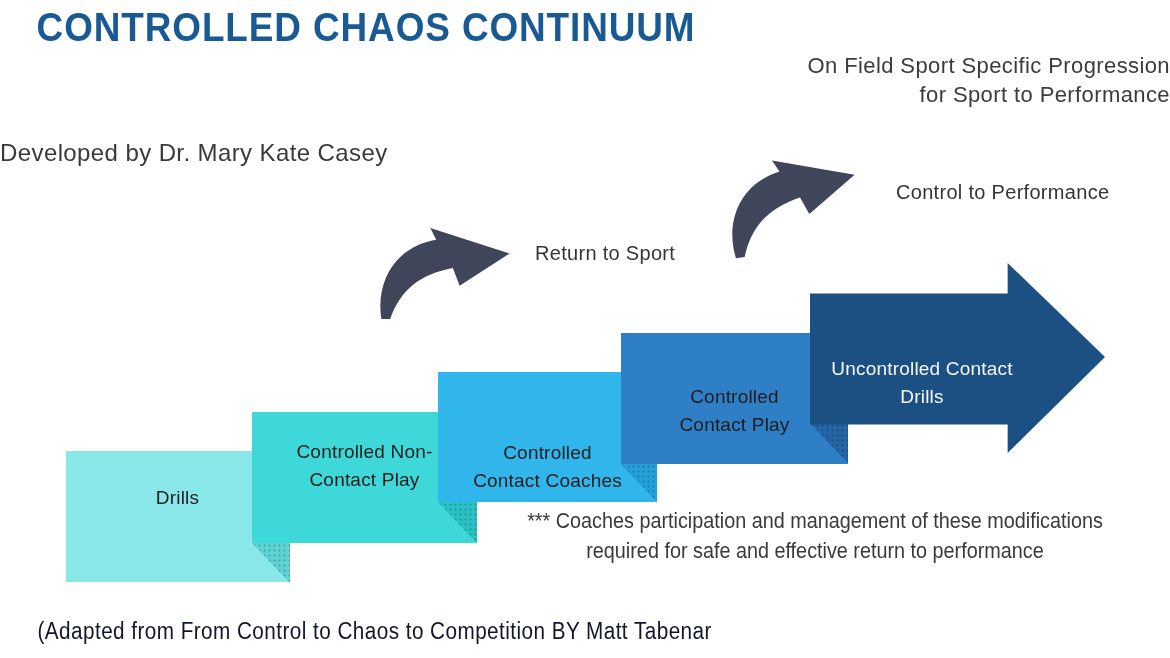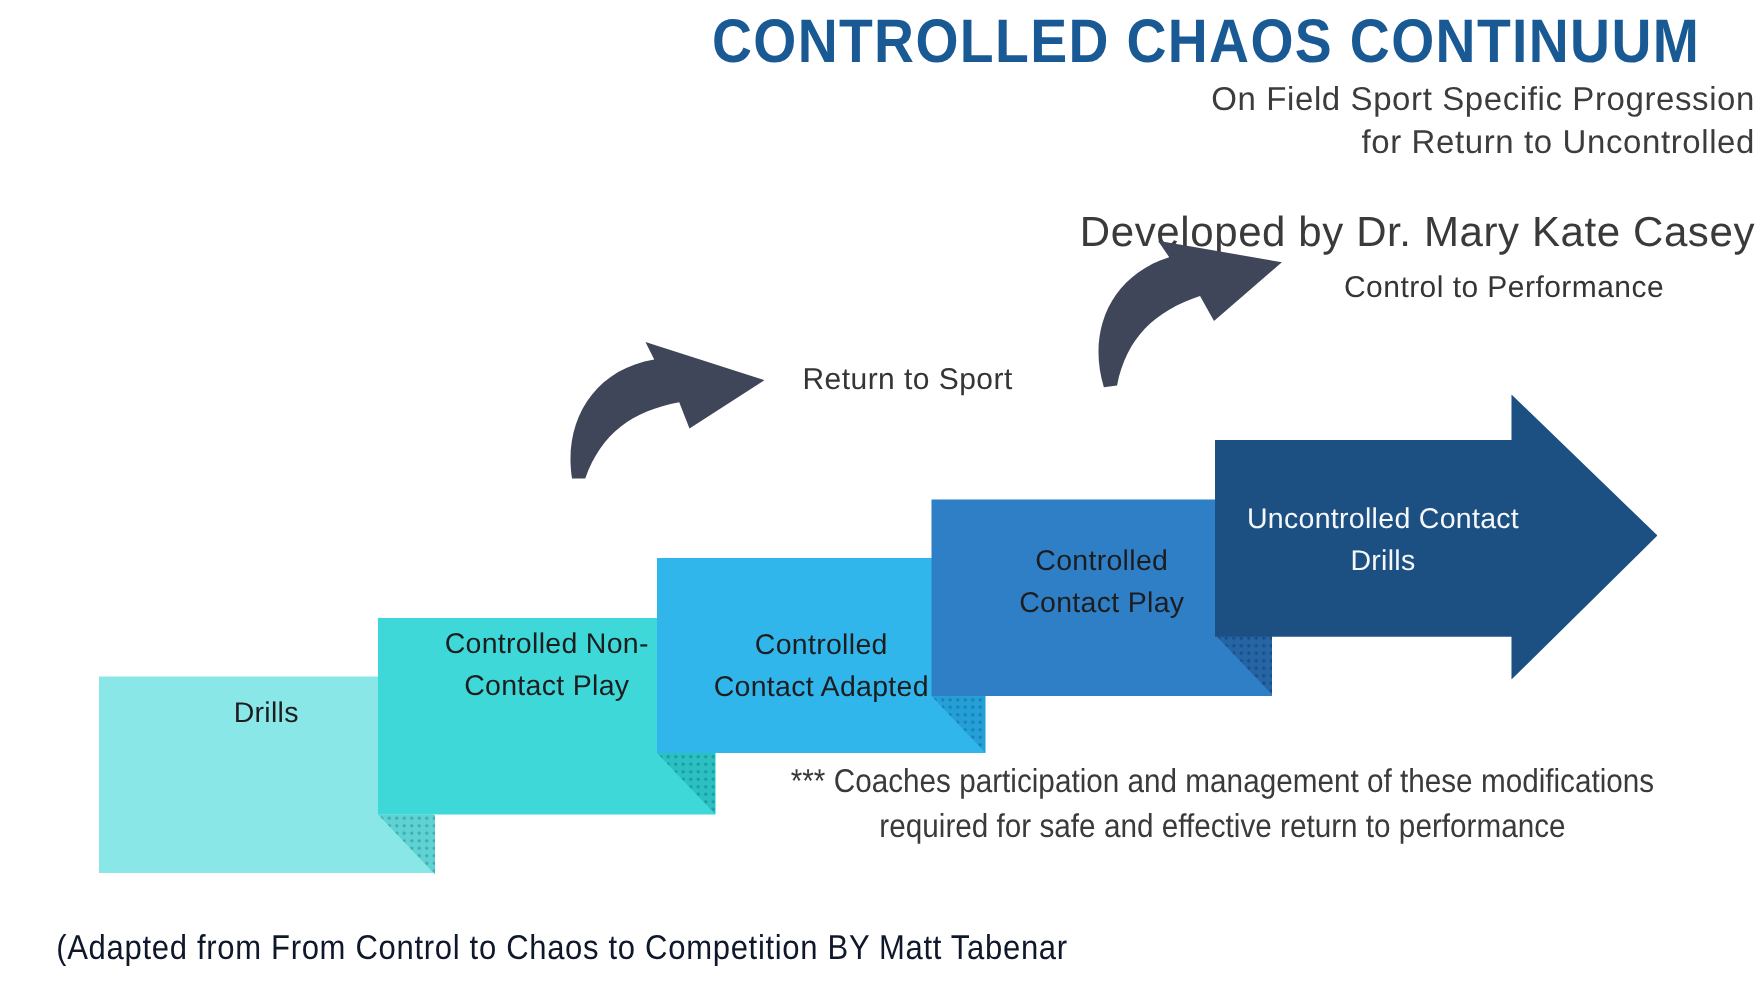--- a/index.html
+++ b/index.html
@@ -8,21 +8,21 @@
     width: 1170px;
     height: 658px;
     background: #ffffff;
     overflow: hidden;
     font-family: "Liberation Sans", sans-serif;
     color: #3c3c3c;
   }
   
   .title-wrap {
     position: absolute; left: 0; right: 0; top: 4px;
-    text-align: right;
+    text-align: left;
   }
   .title {
     display: inline-block;
     transform: scaleX(0.90);
     transform-origin: 50% 50%;
     font-size: 41px;
     font-weight: bold;
     letter-spacing: 1px;
     color: #1a5a94;
     white-space: nowrap;
@@ -30,22 +30,22 @@
   .subtitle {
     position: absolute; left: 0; right: 0; top: 51px;
     text-align: right;
     font-size: 22px;
     line-height: 29px;
     letter-spacing: 0.4px;
     color: #3c3c3c;
   }
   .developed {
     position: absolute; left: 0; right: 0; top: 139px;
-    text-align: right;
-    font-size: 28px;
+    text-align: left;
+    font-size: 24px;
     letter-spacing: 0.4px;
     color: #3a3a3a;
   }
   
   .curved-arrow { position: absolute; }
   .curved-arrow path { fill: #404659; }
   .arrow1 { left: 375px; top: 227px; width: 138px; height: 93px; }
   .arrow2 { left: 723px; top: 156px; width: 138px; height: 96px; transform: rotate(-8deg); }
   
   .milestone {
@@ -89,20 +89,21 @@
            background-image: radial-gradient(rgba(8,40,90,0.40) 0.8px, transparent 1.3px); }
   
   .step-label {
     position: absolute;
     z-index: 12;
     text-align: center;
     font-size: 19px;
     line-height: 28px;
     letter-spacing: 0.2px;
     color: #1d1d1f;
+    margin-top: 22px;
   }
   .sl1 { left: 66px;  top: 462px; width: 223px; }
   .sl2 { left: 252px; top: 416px; width: 225px; }
   .sl3 { left: 438px; top: 417px; width: 219px; }
   .sl4 { left: 621px; top: 361px; width: 227px; }
   .sl5 { left: 812px; top: 333px; width: 220px; color: #f5f7f9; }
   
   .footnote {
     position: absolute; left: 448px; top: 506px; width: 734px;
     z-index: 11;
@@ -130,21 +131,21 @@
 </head>
 <body>
 
 <div id="canvas">
 
   <div class="title-wrap">
     <span class="title">CONTROLLED CHAOS CONTINUUM</span>
   </div>
   <div class="subtitle">
     <div>On Field Sport Specific Progression</div>
-    <div>for Return to Uncontrolled</div>
+    <div>for Sport to Performance</div>
   </div>
   <div class="developed">Developed by Dr. Mary Kate Casey</div>
 
   <svg class="curved-arrow arrow1" viewBox="0 0 140 95" aria-hidden="true">
     <path d="M 6 94 C 0 56 20 20 62 13 L 56 1 L 137 27 L 86 60 L 79 42 C 47 48 26 63 15 94 Z"></path>
   </svg>
   <svg class="curved-arrow arrow2" viewBox="0 0 140 95" aria-hidden="true">
     <path d="M 6 94 C 0 56 20 20 62 13 L 56 1 L 137 27 L 86 60 L 79 42 C 47 48 26 63 15 94 Z"></path>
   </svg>
 
@@ -163,21 +164,21 @@
 
   <div class="step-label sl1">
     <div>Drills</div>
   </div>
   <div class="step-label sl2">
     <div>Controlled Non-</div>
     <div>Contact Play</div>
   </div>
   <div class="step-label sl3">
     <div>Controlled</div>
-    <div>Contact Adapted</div>
+    <div>Contact Coaches</div>
   </div>
   <div class="step-label sl4">
     <div>Controlled</div>
     <div>Contact Play</div>
   </div>
   <div class="step-label sl5">
     <div>Uncontrolled Contact</div>
     <div>Drills</div>
   </div>
 

